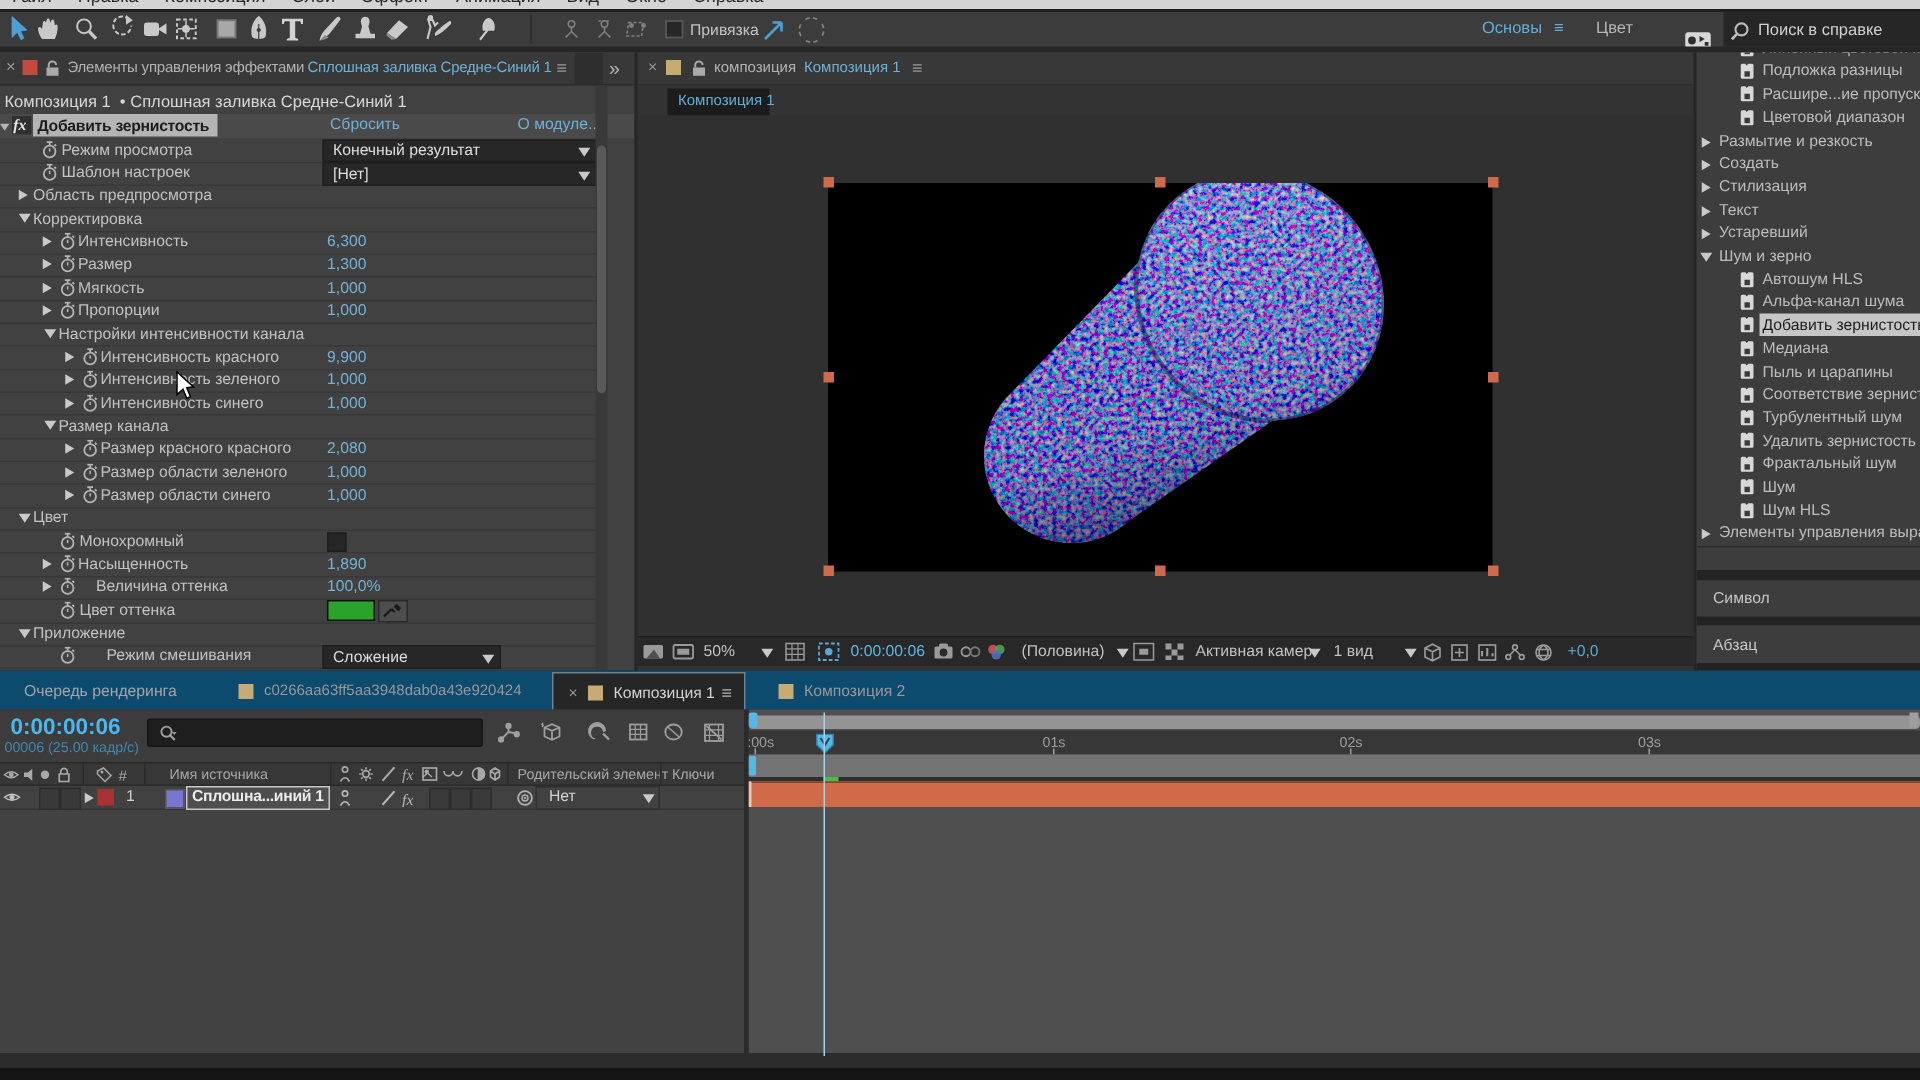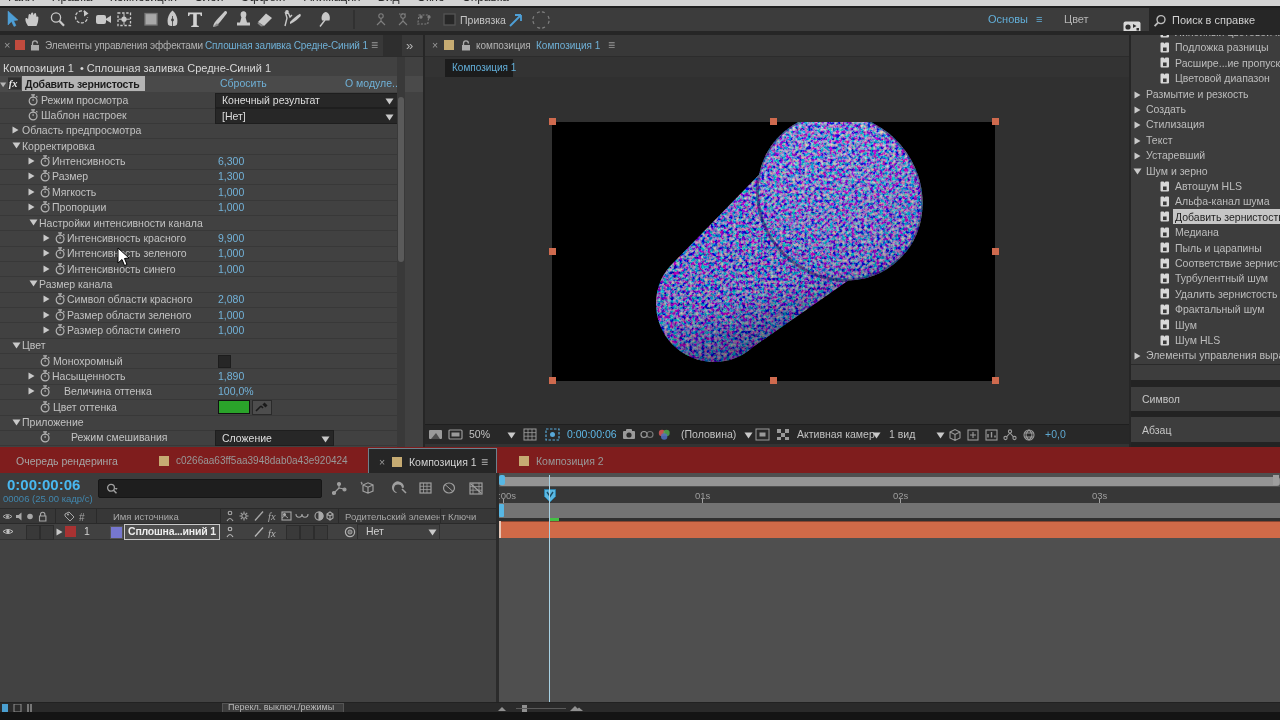--- a/index.html
+++ b/index.html
@@ -283,21 +283,21 @@
     </div>
     <div class="abs" style="left:0;top:256.7px;width:400px;height:15.4px;border-bottom:1px solid rgba(0,0,0,0.13);">
     <svg class="abs" style="left:43px;top:3.5px" width="7" height="8" viewBox="0 0 7 8">
             <path d="M0.5,0.5 L6.5,4 L0.5,7.5Z" fill="#c9c9c9"></path>
           </svg>
     <svg class="abs" style="left:55px;top:1.5px" width="11" height="12" viewBox="0 0 11 12">
             <path d="M3.2,0.8 L7,0.8 M5.1,0.8 L5.1,3 M8.3,2.2 L9.4,3.4" stroke="#b5b5b5" stroke-width="1.2" fill="none"></path>
             <circle cx="5.1" cy="7" r="3.9" fill="none" stroke="#b5b5b5" stroke-width="1.2"></circle>
             <path d="M5.1,4.8 L5.1,7" stroke="#b5b5b5" stroke-width="1"></path>
           </svg>
-    <div class="abs txt" style="left:67px;top:1.5px;">Символ области красного</div>
+    <div class="abs txt" style="left:67px;top:1.5px;">Размер красного красного</div>
     <div class="abs txt blue" style="left:218px;top:1.5px;">2,080</div>
     </div>
     <div class="abs" style="left:0;top:272.1px;width:400px;height:15.4px;border-bottom:1px solid rgba(0,0,0,0.13);">
     <svg class="abs" style="left:43px;top:3.5px" width="7" height="8" viewBox="0 0 7 8">
             <path d="M0.5,0.5 L6.5,4 L0.5,7.5Z" fill="#c9c9c9"></path>
           </svg>
     <svg class="abs" style="left:55px;top:1.5px" width="11" height="12" viewBox="0 0 11 12">
             <path d="M3.2,0.8 L7,0.8 M5.1,0.8 L5.1,3 M8.3,2.2 L9.4,3.4" stroke="#b5b5b5" stroke-width="1.2" fill="none"></path>
             <circle cx="5.1" cy="7" r="3.9" fill="none" stroke="#b5b5b5" stroke-width="1.2"></circle>
             <path d="M5.1,4.8 L5.1,7" stroke="#b5b5b5" stroke-width="1"></path>
@@ -700,21 +700,21 @@
     </div>
     <div class="abs" style="left:0;top:376px;width:149px;height:6px;background:#232323;"></div>
     <div class="abs" style="left:0;top:382px;width:149px;height:25px;background:#3d3d3d;">
       <div class="abs txt" style="left:11px;top:7px;color:#c6c6c6;">Абзац</div>
     </div>
     <div class="abs" style="left:0;top:407px;width:149px;height:5px;background:#232323;"></div>
   </div>
 
   <div class="abs" id="timeline" style="left:0;top:447px;width:1280px;height:273px;background:#2c2c2c;overflow:hidden;font-size:10.5px;color:#c2c2c2;">
 
-    <div class="abs" style="left:0;top:0;width:1280px;height:26px;background:#7f1d1d;">
+    <div class="abs" style="left:0;top:0;width:1280px;height:26px;background:#0c4a6e;">
       <div class="abs txt" style="left:16px;top:8px;color:#a5a5a5;">Очередь рендеринга</div>
       <div class="abs" style="left:159px;top:9px;width:10px;height:10px;background:#c6ab72;"></div>
       <div class="abs txt" style="left:176px;top:8px;color:#989898;font-size:10px;">c0266aa63ff5aa3948dab0a43e920424</div>
       <div class="abs" style="left:368px;top:1px;width:129px;height:25px;background:#262626;border-top:1px solid #6d828d;border-left:1px solid #6d828d;border-right:1px solid #6d828d;box-sizing:border-box;">
         <div class="abs txt" style="left:10px;top:7px;color:#9a9a9a;">×</div>
         <div class="abs" style="left:23px;top:8px;width:10px;height:10px;background:#c6ab72;"></div>
         <div class="abs txt" style="left:40px;top:7px;color:#d2d2d2;">Композиция 1</div>
         <div class="abs txt" style="left:112px;top:6px;color:#b5b5b5;font-size:12px;">≡</div>
       </div>
       <div class="abs" style="left:519px;top:9px;width:10px;height:10px;background:#c6ab72;"></div>
@@ -873,37 +873,20 @@
 
       <svg class="abs" style="left:45px;top:16px;" width="12" height="14" viewBox="0 0 12 14">
         <path d="M0.5,0.5 h11 v7 l-5.5,5.5 l-5.5,-5.5 Z" fill="#59b7e2" stroke="#2e82ab" stroke-width="1"></path>
         <path d="M3,3 l3,4.5 l3,-4.5" fill="none" stroke="#1d4c63" stroke-width="1.4"></path>
       </svg>
       <div class="abs" style="left:50px;top:2px;width:1px;height:229px;background:#a9d2e4;"></div>
     </div>
 
     <div class="abs" style="left:496px;top:26px;width:3px;height:229px;background:#2b2b2b;"></div>
 
-    <div class="abs" style="left:0;top:255px;width:1280px;height:10px;background:#2a2a2a;border-top:1px solid #222;">
-      <svg class="abs" style="left:2px;top:1px;" width="50" height="8" viewBox="0 0 50 8">
-        <rect x="0" y="0" width="6" height="8" fill="#4a9fd0"></rect>
-        <rect x="12" y="0" width="7" height="8" fill="none" stroke="#909090"></rect>
-        <path d="M26,0 v8 M29,0 v8" stroke="#909090" stroke-width="1.5"></path>
-      </svg>
-      <div class="abs" style="left:222px;top:0px;width:122px;height:10px;background:#3d3d3d;border:1px solid #555;box-sizing:border-box;">
-        <div class="abs txt" style="left:5px;top:-2px;color:#b8b8b8;font-size:9px;">Перекл. выключ./режимы</div>
-      </div>
-      <svg class="abs" style="left:496px;top:1px;" width="90" height="8" viewBox="0 0 90 8">
-        <path d="M2,7 L6,3 L10,7 Z" fill="#909090"></path>
-        <rect x="26" y="1" width="5" height="7" fill="#909090"></rect>
-        <path d="M20,4.5 H70" stroke="#5a5a5a" stroke-width="1"></path>
-        <path d="M74,7 L79,2 L84,7 Z" fill="#909090"></path>
-          <path d="M79,7 L83,3.5 L87,7 Z" fill="#909090"></path>
-      </svg>
-    </div>
 
     <div class="abs" style="left:0;top:265px;width:1280px;height:8px;background:#141414;"></div>
   </div>
 
   <div class="abs" style="left:423px;top:35px;width:2px;height:412px;background:#262626;"></div>
   <div class="abs" style="left:1129px;top:35px;width:2px;height:412px;background:#262626;"></div>
 
   <svg class="abs" style="left:117px;top:247px;" width="14" height="20" viewBox="0 0 14 20">
     <path d="M1,1 L1,16 L5,12.5 L7.5,18.5 L10,17.5 L7.5,11.5 L12,11 Z" fill="#ffffff" stroke="#000" stroke-width="1"></path>
   </svg>

